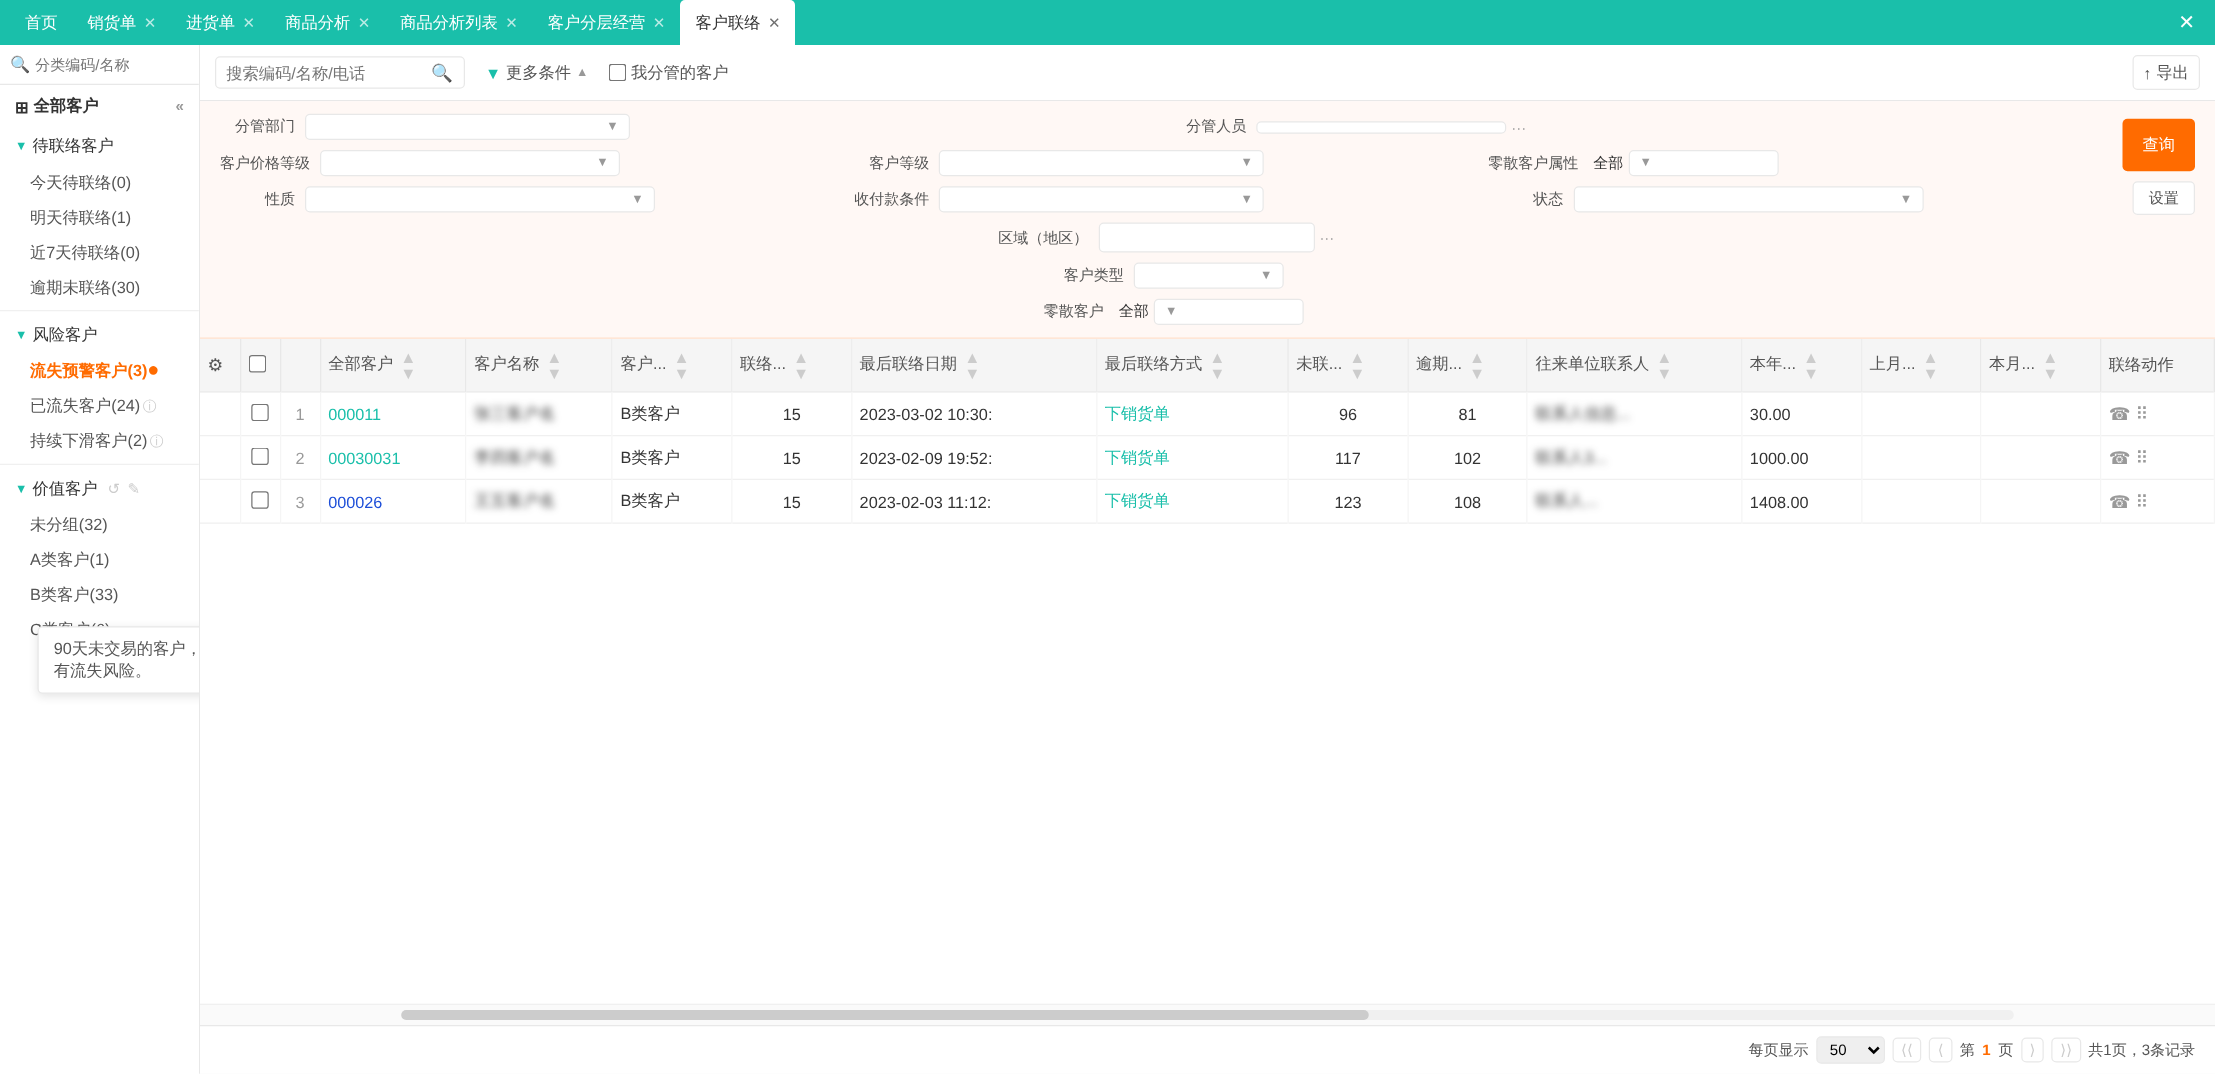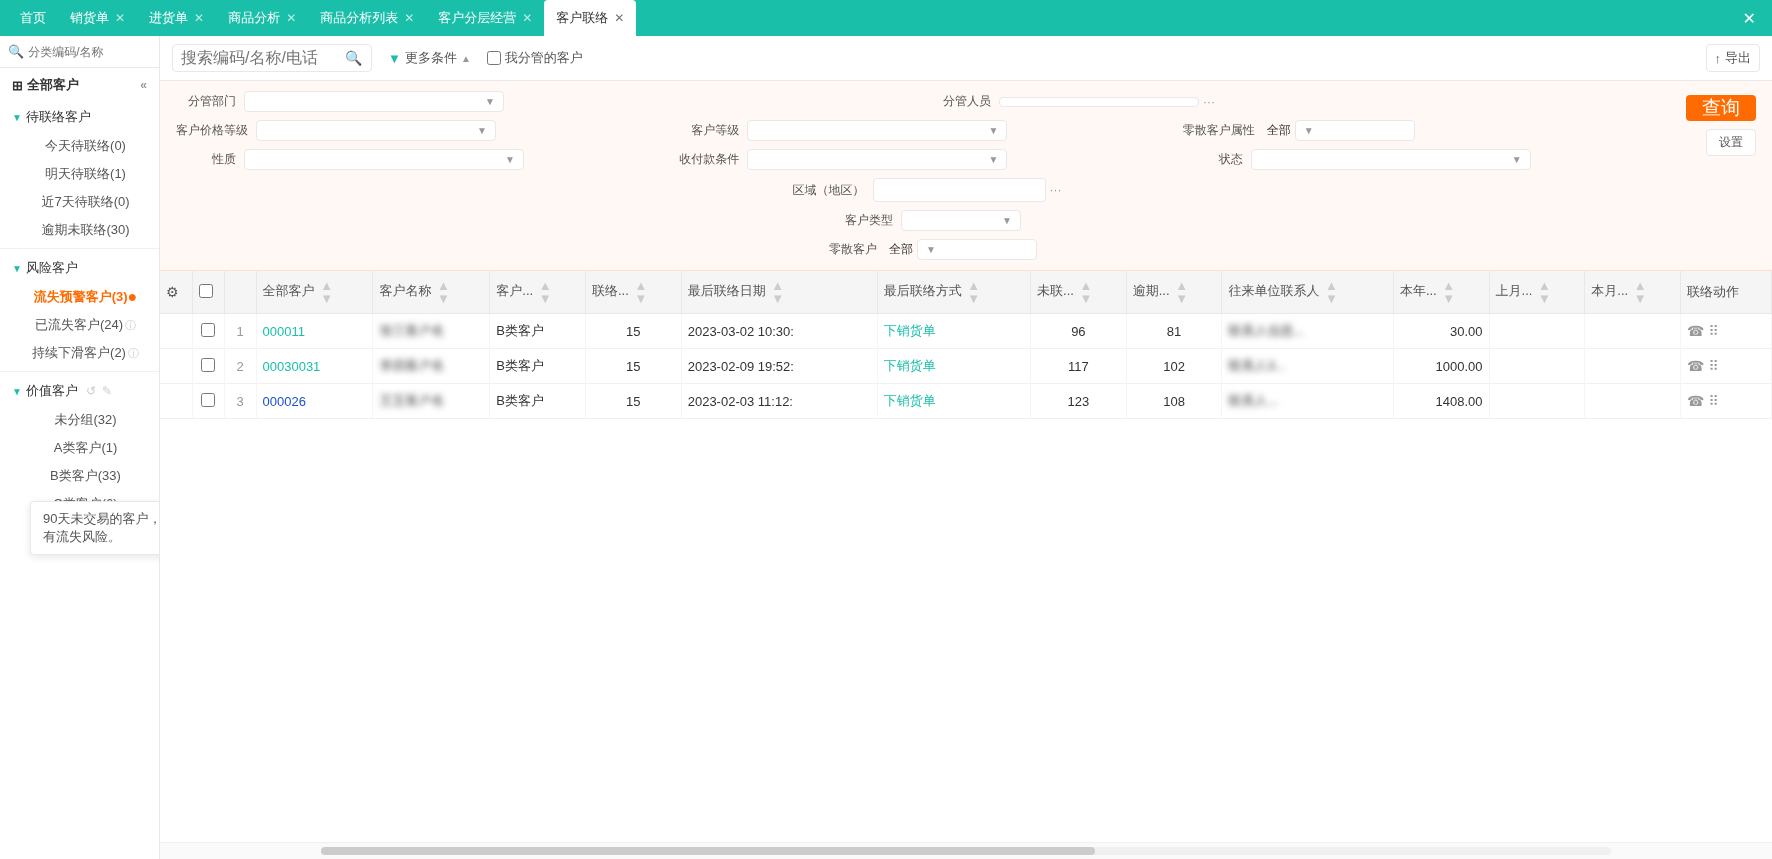--- a/index.html
+++ b/index.html
@@ -119,21 +119,21 @@
       font-size: 10px;
       color: #1abfaa;
     }
     .sidebar-item {
       padding: 5px 12px 5px 24px;
       font-size: 12px;
       color: #555;
       cursor: pointer;
       display: flex;
       align-items: center;
-      justify-content: center;
+      justify-content: flex-start;
     }
     .sidebar-item.active {
       color: #ff6b00;
       font-weight: bold;
     }
     .sidebar-item .info-icon {
       color: #ccc;
       font-size: 11px;
       margin-left: 2px;
     }
@@ -179,21 +179,21 @@
       display: flex;
       align-items: center;
       border: 1px solid #e8e8e8;
       border-radius: 4px;
       padding: 4px 8px;
       min-width: 200px;
     }
     .search-box input {
       border: none;
       outline: none;
-      font-size: 16px;
+      font-size: 13px;
       color: #b91c1c;
     }
     .search-icon-btn {
       color: #ff6b00;
       cursor: pointer;
       margin-left: 4px;
       font-size: 14px;
     }
     .more-conditions-btn {
       display: flex;
@@ -289,22 +289,22 @@
       min-width: 120px;
     }
     .filter-select .chevron { color: #999; font-size: 10px; }
     .filter-more { color: #999; font-size: 12px; margin-left: 4px; cursor: pointer; }
     .filter-static-text { font-size: 12px; color: #333; margin-left: 4px; }
     .query-btn {
       background: #ff6b00;
       color: white;
       border: none;
       border-radius: 4px;
-      padding: 0 16px;
-      font-size: 19px;
+      padding: 12px 16px;
+      font-size: 13px;
       cursor: pointer;
       white-space: nowrap;
     }
     .settings-btn {
       background: white;
       color: #555;
       border: 1px solid #e8e8e8;
       border-radius: 4px;
       padding: 4px 12px;
       font-size: 12px;
@@ -351,21 +351,21 @@
     tbody tr {
       border-bottom: 1px solid #f0f0f0;
     }
     tbody td {
       padding: 8px 6px;
       color: #333;
       border-right: 1px solid #f5f5f5;
       white-space: nowrap;
     }
     .td-center { text-align: center; }
-    .td-right { text-align: right; }
+    .td-right { text-align: left; }
     .link-text {
       color: #1abfaa;
       cursor: pointer;
     }
     .action-icons {
       display: flex;
       gap: 4px;
       align-items: center;
     }
     .action-icon {
@@ -867,15 +867,31 @@
         </tbody>
       </table>
     </div>
 
     <div class="scrollbar-container">
       <div class="scrollbar-track">
         <div class="scrollbar-thumb"></div>
       </div>
     </div>
 
+    <div class="pagination">
+      <span class="pagination-label">每页显示</span>
+      <select class="pagination-select">
+        <option>50</option>
+        <option>20</option>
+        <option>100</option>
+      </select>
+      <button class="pagination-btn disabled">⟨⟨</button>
+      <button class="pagination-btn disabled">⟨</button>
+      <span class="pagination-label">第</span>
+      <span class="pagination-current">1</span>
+      <span class="pagination-label">页</span>
+      <button class="pagination-btn disabled">⟩</button>
+      <button class="pagination-btn disabled">⟩⟩</button>
+      <span class="pagination-info">共1页，3条记录</span>
+    </div>
 
   </div>
 </div>
 
 </body></html>

